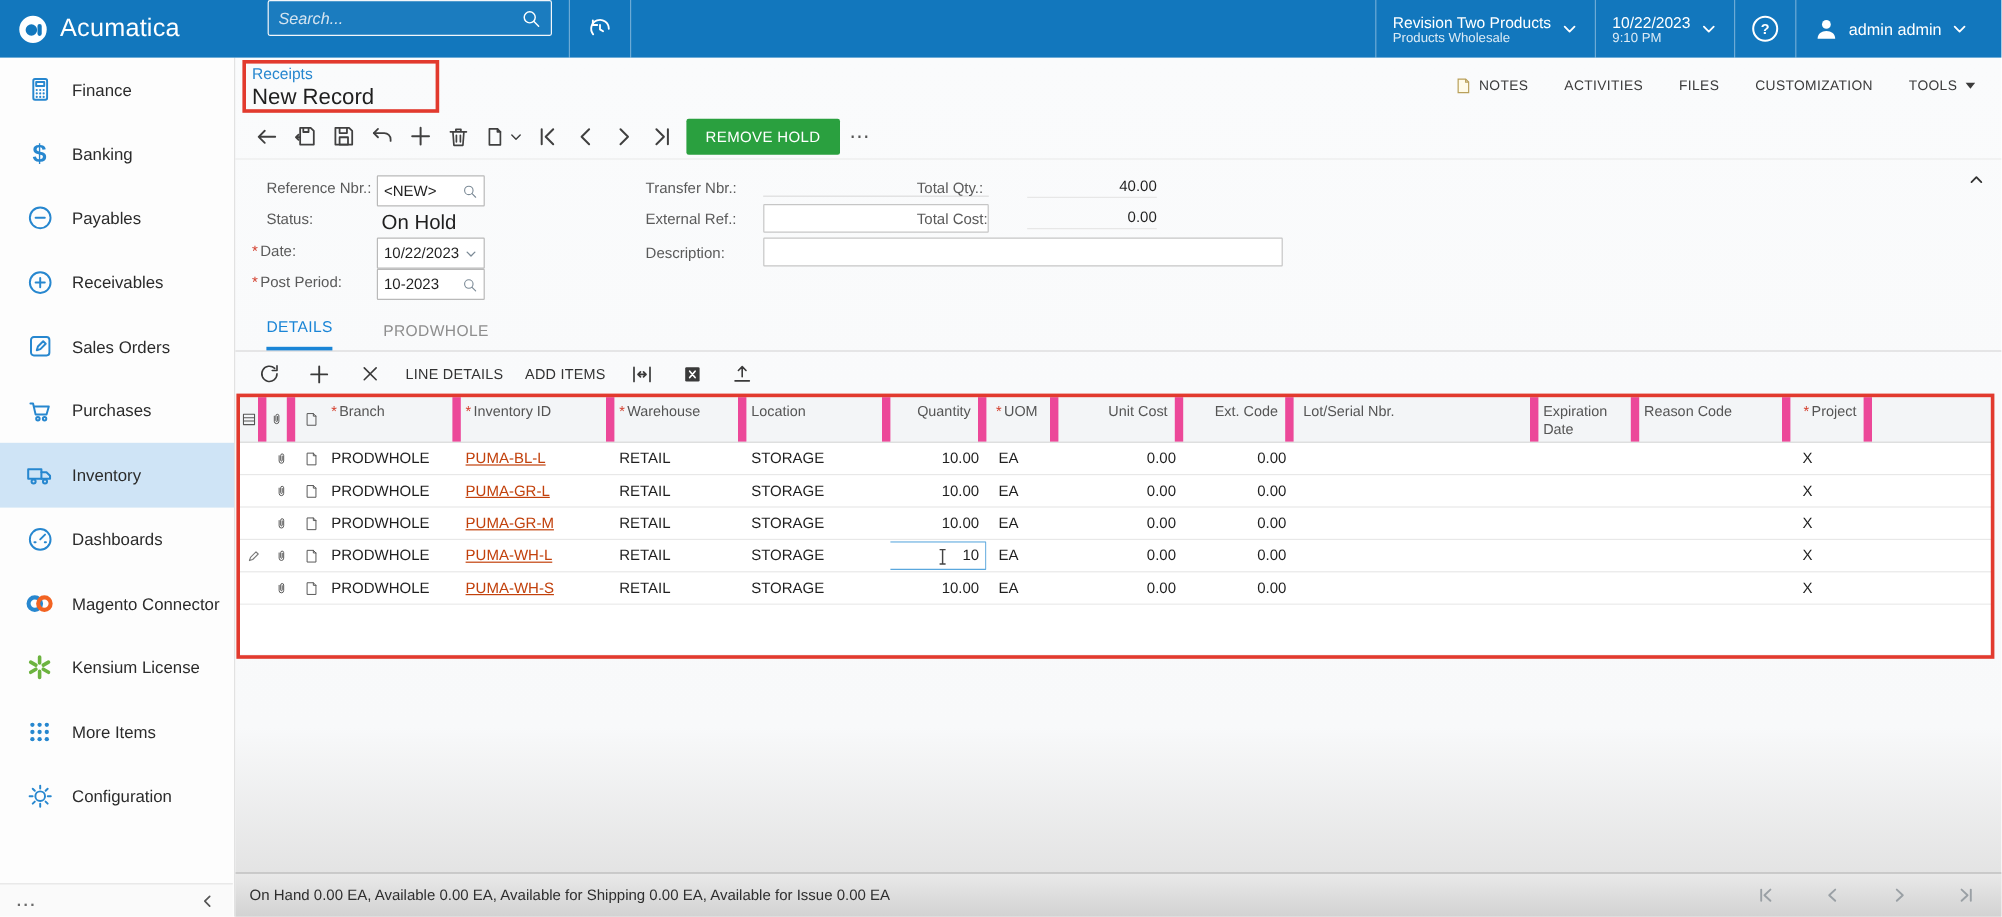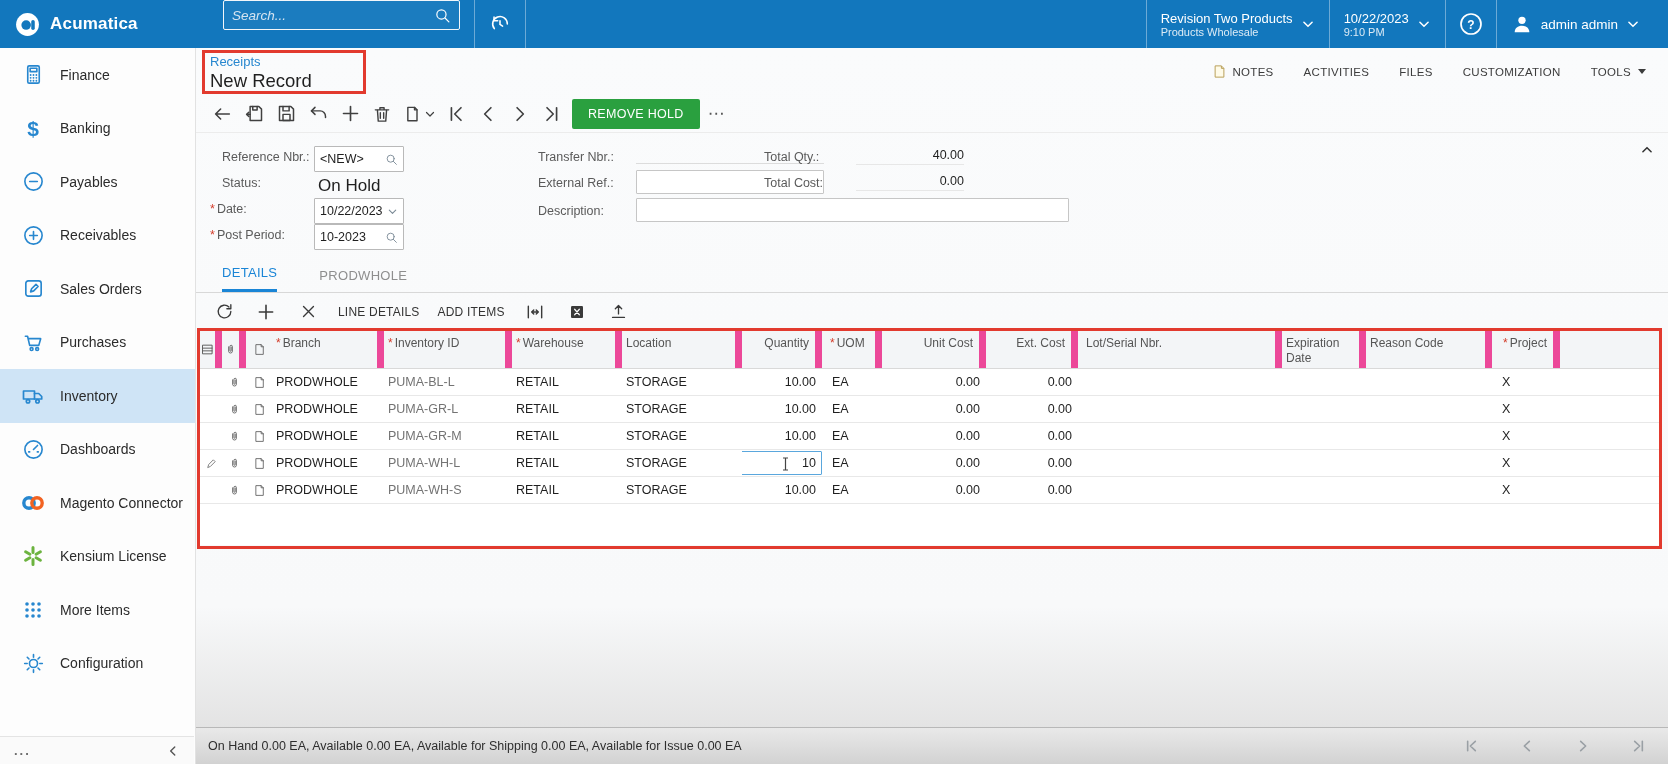--- a/index.html
+++ b/index.html
@@ -4,21 +4,21 @@
 <style>
   *{box-sizing:border-box;margin:0;padding:0}
   html,body{width:1668px;height:764px;overflow:hidden}
   body{font-family:"Liberation Sans",sans-serif;background:#fff;position:relative;color:#222;font-size:13px}
   svg{display:block}
   .ic{stroke:currentColor;fill:none;stroke-width:1.7;stroke-linecap:round;stroke-linejoin:round}
 
   
   .topbar{position:absolute;left:0;top:0;width:1668px;height:48px;background:#1277bd;display:flex;align-items:stretch;color:#fff;z-index:30}
   .logo{width:196px;display:flex;align-items:center;padding-left:14px;gap:9px}
-  .logo-text{font-size:17px;font-weight:bold;letter-spacing:.2px}
+  .logo-text{font-size:21px;font-weight:normal;letter-spacing:.2px}
   .searchwrap{display:flex;align-items:flex-start;margin-left:27px}
   .searchbox{width:237px;height:30px;border:1px solid #f2f6fa;border-radius:2px;display:flex;align-items:center;padding:0 8px;background:rgba(255,255,255,0.04)}
   .searchbox input{flex:1;background:transparent;border:none;outline:none;color:#fff;font-style:italic;font-size:13.5px;font-family:"Liberation Sans",sans-serif}
   .searchbox input::placeholder{color:#d5e4f0;font-style:italic}
   .tb-btn{display:flex;align-items:center;justify-content:center;width:50px;cursor:pointer}
   .tb-sep{width:1px;background:rgba(255,255,255,.38)}
   .tb-spacer{flex:1}
   .tb-block{display:flex;align-items:center;gap:8px;padding:0 14px;cursor:pointer}
   .tb-2line .l1{font-size:13px}
   .tb-2line .l2{font-size:11px;opacity:.85}
@@ -77,21 +77,21 @@
   .gridwrap{position:absolute;left:4px;top:283px;width:1460px;height:214px;background:#fff}
   .g-hdr,.g-row{display:grid;grid-template-columns:22px 24px 26px 112px 128px 110px 120px 80px 60px 104px 92px 204px 84px 126px 68px 1fr}
   .g-hdr{height:38px;background:#f3f5f7;border-bottom:1px solid #d9d9d9;font-size:12px;color:#555}
   .g-hdr>div{padding-top:5px;padding-left:4px;border-right:7px solid #ec4899;line-height:1.25;cursor:pointer}
   .g-hdr>div.nr{border-right:none}
   .g-hdr .ra{text-align:right;padding-right:6px}
   .g-row{height:27px;border-bottom:1px solid #e8e8e8;font-size:12.5px;color:#1f1f1f;align-items:center}
   .g-row>div{padding-left:4px;white-space:nowrap;overflow:hidden}
   .cell-ra{text-align:right;padding-right:6px!important}
   .cell-ic{display:flex;align-items:center;justify-content:center;color:#555;padding-left:0!important}
-  .invlink{color:#737373;cursor:pointer}
+  .invlink{color:#c2410c;text-decoration:underline;cursor:pointer}
   .qty-edit-cell{position:relative;padding:0!important;display:flex;justify-content:flex-end}
   .qty-input{width:92px;height:24px;border:1.5px solid #5aa7dd;border-radius:1px;text-align:right;padding-right:5px;font-size:12.5px;font-family:"Liberation Sans",sans-serif;color:#1f1f1f;outline:none}
   .ibeam{position:absolute;right:32px;top:6px}
   .g-filler{height:41px;background:#fff}
 
   
   .anno{position:absolute;border:3px solid #e23a2e;pointer-events:none;z-index:40}
   .anno-crumb{left:6px;top:2px;width:164px;height:44px}
   .anno-grid{left:1px;top:280px;width:1465px;height:221px}
 
@@ -514,21 +514,21 @@
             <path d="M15 3v4h4"></path>
           </svg>
         </div>
       <div><span class="req">*</span><span>Branch</span></div>
       <div><span class="req">*</span><span>Inventory ID</span></div>
       <div><span class="req">*</span><span>Warehouse</span></div>
       <div><span>Location</span></div>
       <div class="ra"><span>Quantity</span></div>
       <div style="padding-left:8px"><span class="req">*</span><span>UOM</span></div>
       <div class="ra"><span>Unit Cost</span></div>
-      <div class="ra"><span>Ext. Cost</span></div>
+      <div class="ra"><span>Ext. Code</span></div>
       <div style="padding-left:8px"><span>Lot/Serial Nbr.</span></div>
       <div><span>Expiration Date</span></div>
       <div><span>Reason Code</span></div>
       <div class="ra"><span class="req">*</span><span>Project</span></div>
       <div class="nr"></div>
     </div>
 
     <div class="g-row">
       <div class="cell-ic"></div>
       <div class="cell-ic">

